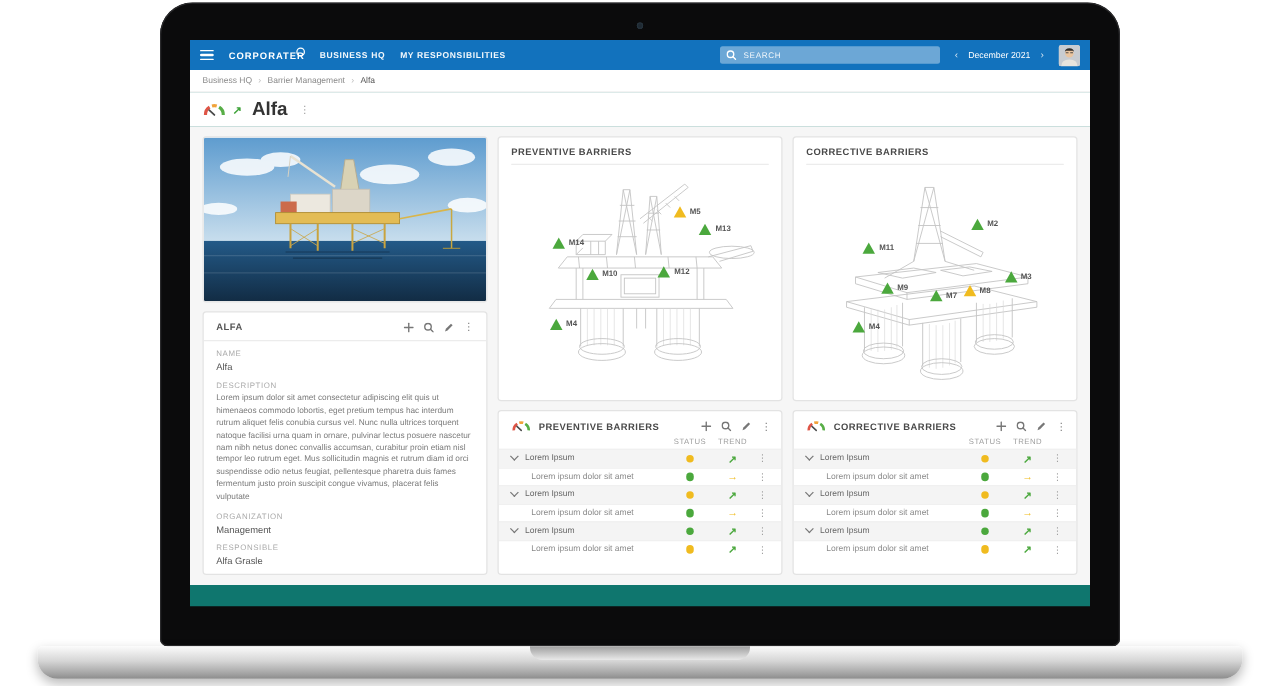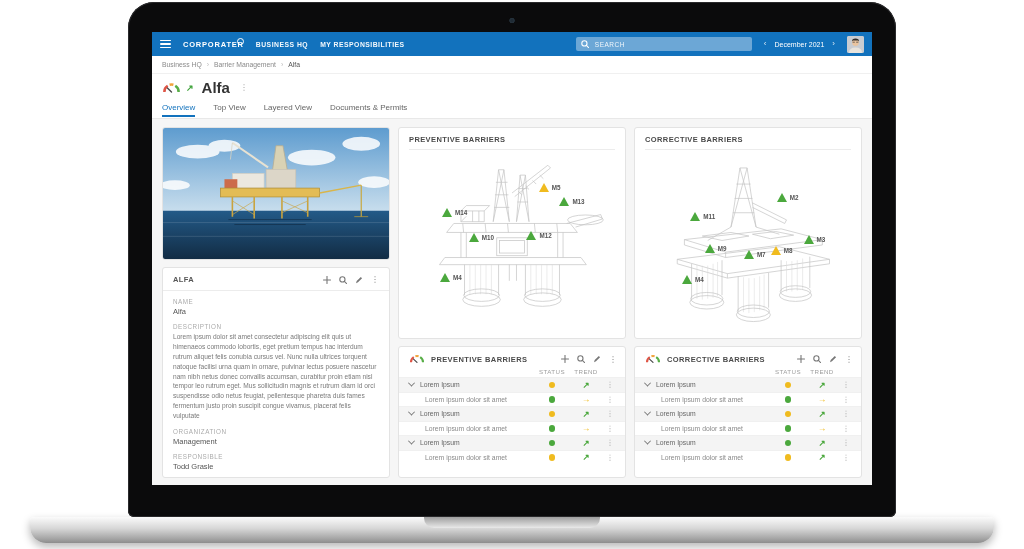--- a/index.html
+++ b/index.html
@@ -202,26 +202,20 @@
 
     <div class="title-row">
       <svg width="19" height="14" viewBox="0 0 24 15">
           <use href="#gauge-icon"></use>
         </svg>
       <span class="title-trend">↗</span>
       <span class="page-title">Alfa</span>
       <span class="title-kebab">⋮</span>
     </div>
 
-    <div class="tabs-row">
-      <div class="tab active">Overview</div>
-      <div class="tab">Top View</div>
-      <div class="tab">Layered View</div>
-      <div class="tab">Documents &amp; Permits</div>
-    </div>
 
     <div class="content">
 
       <div class="col">
         <div class="card photo-card">
           <svg viewBox="0 0 228 133" preserveAspectRatio="none">
             <defs>
               <linearGradient id="sky" x1="0" y1="0" x2="0" y2="1">
                 <stop offset="0" stop-color="#5e9ccf"></stop>
                   <stop offset="1" stop-color="#cfe2ef"></stop>
@@ -299,21 +293,21 @@
             </span>
           </div>
           <div class="panel-divider"></div>
           <div class="field-label">NAME</div>
           <div class="field-value">Alfa</div>
           <div class="field-label">DESCRIPTION</div>
           <div class="description-text">Lorem ipsum dolor sit amet consectetur adipiscing elit quis ut himenaeos commodo lobortis, eget pretium tempus hac interdum rutrum aliquet felis conubia cursus vel. Nunc nulla ultrices torquent natoque facilisi urna quam in ornare, pulvinar lectus posuere nascetur nam nibh netus donec convallis accumsan, curabitur proin etiam nisl tempor leo rutrum eget. Mus sollicitudin magnis et rutrum diam id orci suspendisse odio netus feugiat, pellentesque pharetra duis fames fermentum justo proin suscipit congue vivamus, placerat felis vulputate</div>
           <div class="field-label">ORGANIZATION</div>
           <div class="field-value">Management</div>
           <div class="field-label">RESPONSIBLE</div>
-          <div class="field-value">Todd Grasle</div>
+          <div class="field-value">Alfa Grasle</div>
 
         </div>
       </div>
 
       <div class="col">
         <div class="card viz-card">
           <div class="viz-title">PREVENTIVE BARRIERS</div>
           <div class="viz-divider"></div>
           <div class="viz-area">
             <svg viewBox="0 0 230 190">

